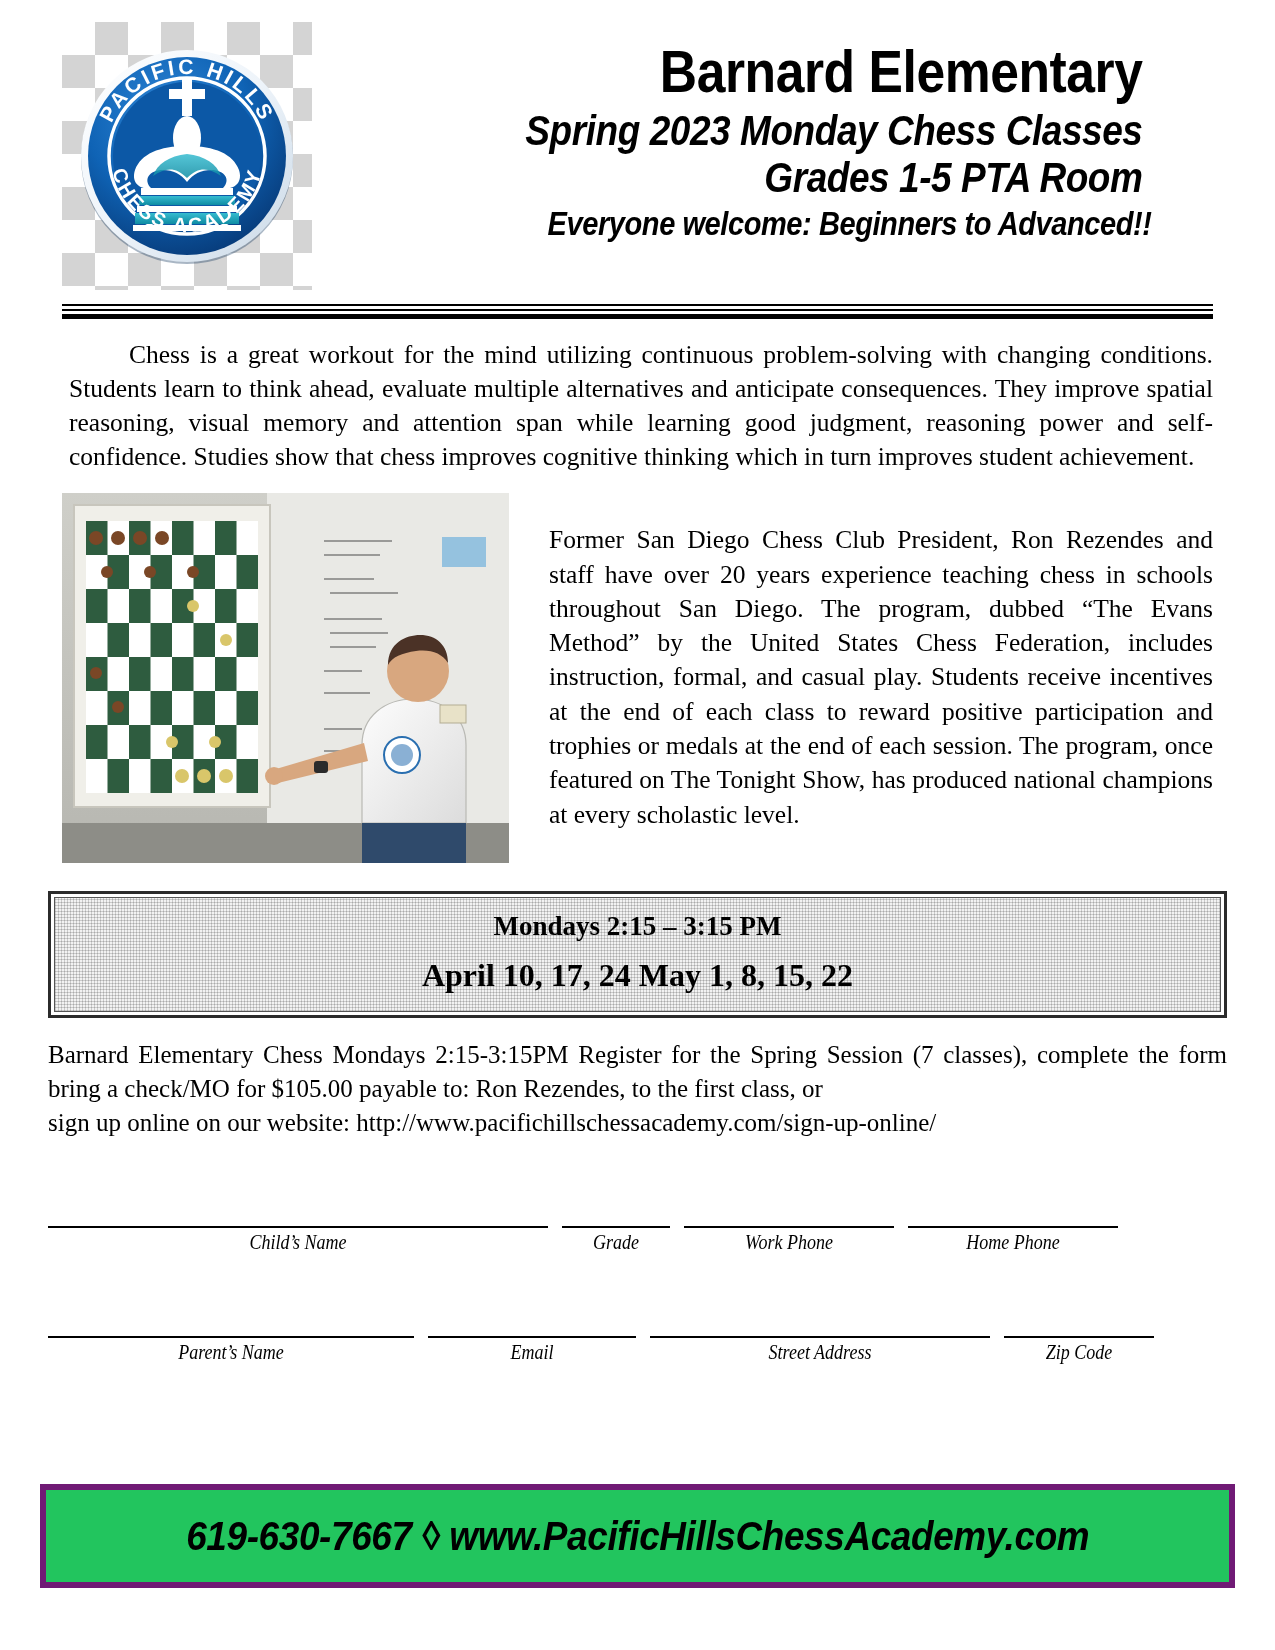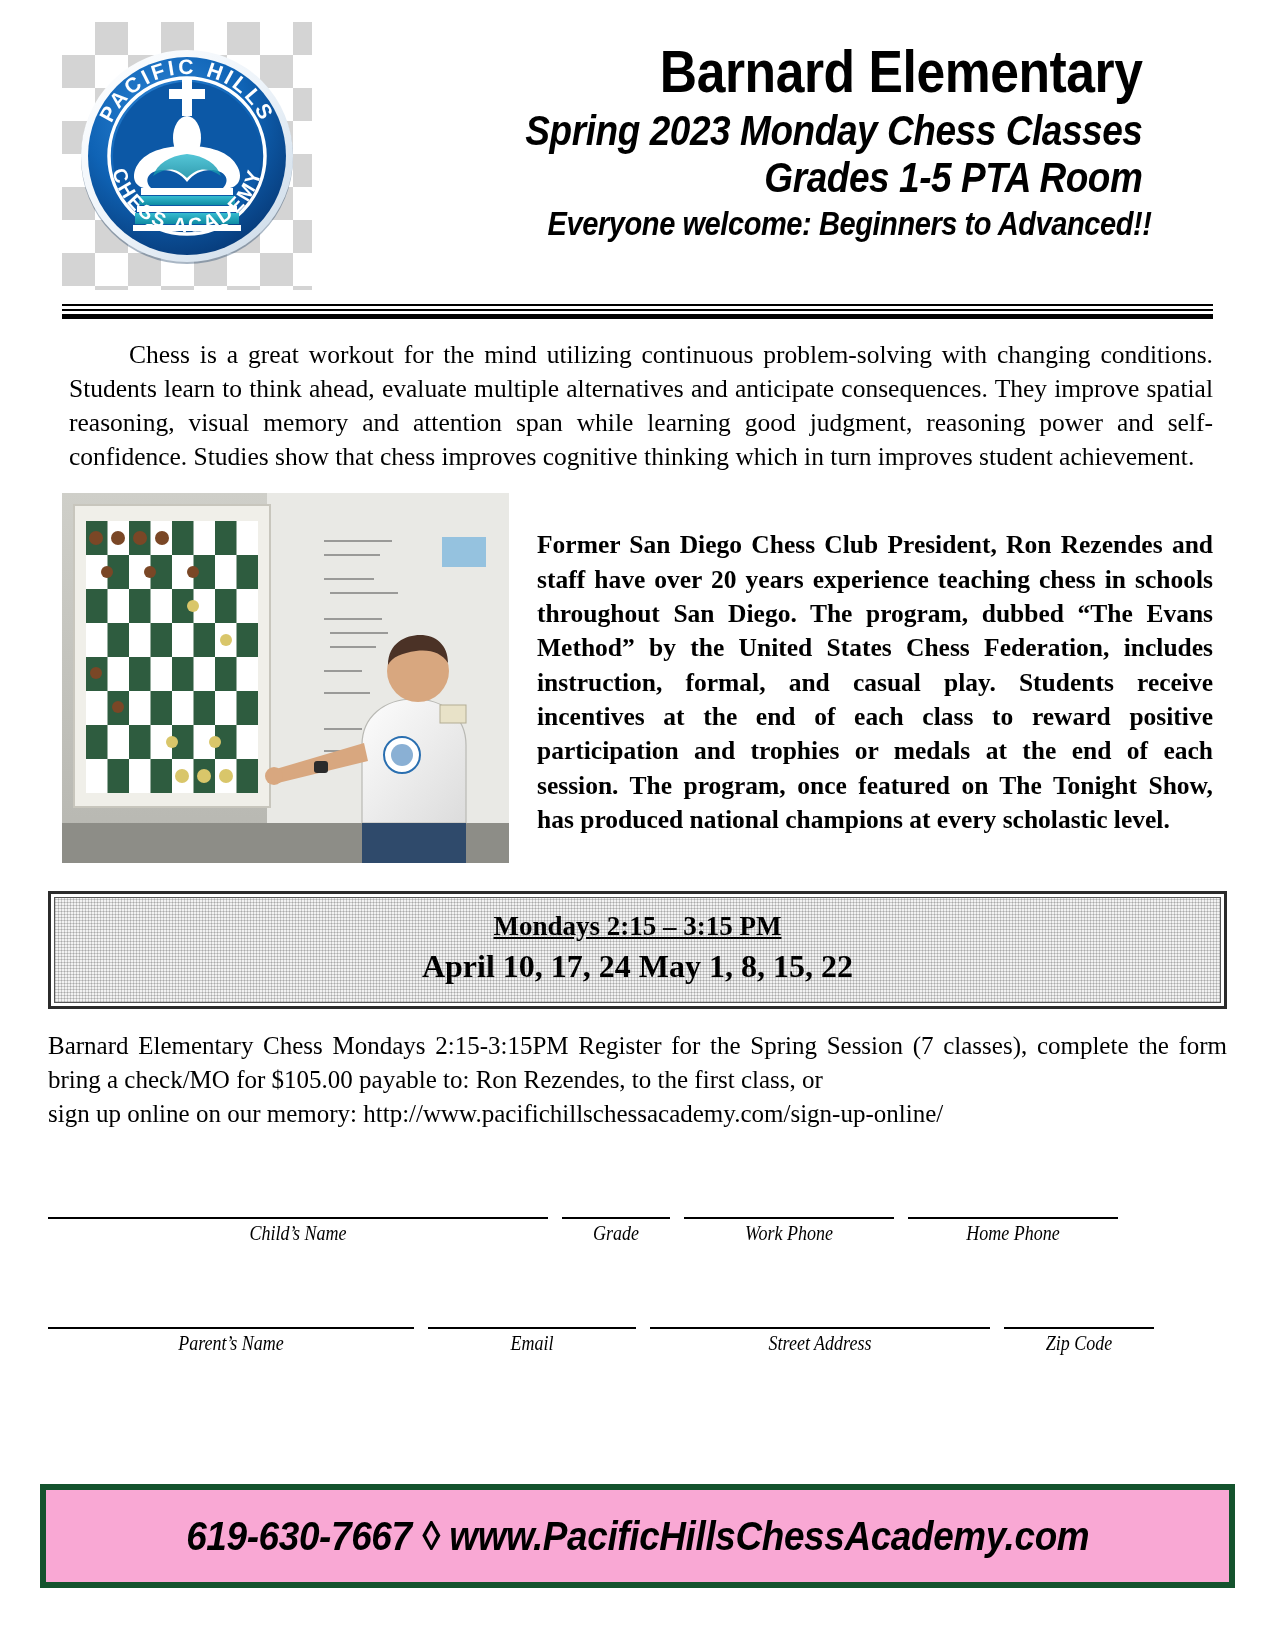--- a/index.html
+++ b/index.html
@@ -98,23 +98,22 @@
     line-height: 1.34;
     text-align: justify;
     text-indent: 60px;
     hyphens: none;
   }
 
   
   .mid {
     margin: 18px 62px 0 62px;
     display: flex;
-    align-items: flex-end;
-    gap: 28px;
-    font-weight: bold;
+    align-items: center;
+    gap: 40px;
   }
   .photo {
     flex: 0 0 447px;
     width: 447px;
     height: 370px;
     position: relative;
     overflow: hidden;
     background: #9aa0a4;
   }
   .photo svg { display:block; width:100%; height:100%; }
@@ -140,22 +139,21 @@
     
     background-color: #f2f2f2;
     background-image:
       repeating-linear-gradient(0deg,   rgba(0,0,0,0.16) 0 1px, transparent 1px 3px),
       repeating-linear-gradient(90deg,  rgba(0,0,0,0.16) 0 1px, transparent 1px 3px);
   }
   .datebox .d1 {
     font-size: 27px;
     font-weight: bold;
     line-height: 1.25;
-    margin-bottom: 3px;
-    text-decoration: underline;
+    margin-bottom: 12px;
   }
   .datebox .d2 {
     font-size: 32px;
     font-weight: bold;
     line-height: 1.25;
   }
 
   
   .register {
     margin: 20px 48px 0 48px;
@@ -197,26 +195,26 @@
   .f-street  { flex: 0 0 340px; }
   .f-email   { flex: 0 0 208px; }
   .f-zip     { flex: 0 0 150px; }
 
   
   .footer {
     position: absolute;
     left: 40px;
     right: 40px;
     bottom: 62px;
-    border: 6px solid #14532d;
+    border: 6px solid #701a75;
     height: 92px;
     display: flex;
     align-items: center;
     justify-content: center;
-    background: #f9a8d4;
+    background: #22c55e;
   }
   .footer-text {
     font-family: "Liberation Sans Narrow", "Liberation Sans", "DejaVu Sans", sans-serif;
     font-weight: bold;
     font-style: italic;
     font-size: 41px;
     letter-spacing: -0.4px;
     transform: scaleX(0.9);
     white-space: nowrap;
   }
@@ -408,21 +406,21 @@
 
   <div class="datebox-outer">
     <div class="datebox">
       <div class="d1">Mondays 2:15 – 3:15 PM</div>
       <div class="d2">April 10, 17, 24 May 1, 8, 15, 22</div>
     </div>
   </div>
 
   <div class="register">
     <span>Barnard Elementary Chess Mondays 2:15-3:15PM Register for the Spring Session (7 classes), complete the form bring a check/MO for $105.00 payable to: Ron Rezendes, to the first class, or</span>
-    <div class="lastline">sign up online on our memory: http://www.pacifichillschessacademy.com/sign-up-online/</div>
+    <div class="lastline">sign up online on our website: http://www.pacifichillschessacademy.com/sign-up-online/</div>
   </div>
 
   <div class="formrows">
 
     <div class="formrow">
       <div class="field f-child">
         <div class="rule"></div>
         <div class="flabel">Child’s Name</div>
       </div>
       <div class="field f-grade">

